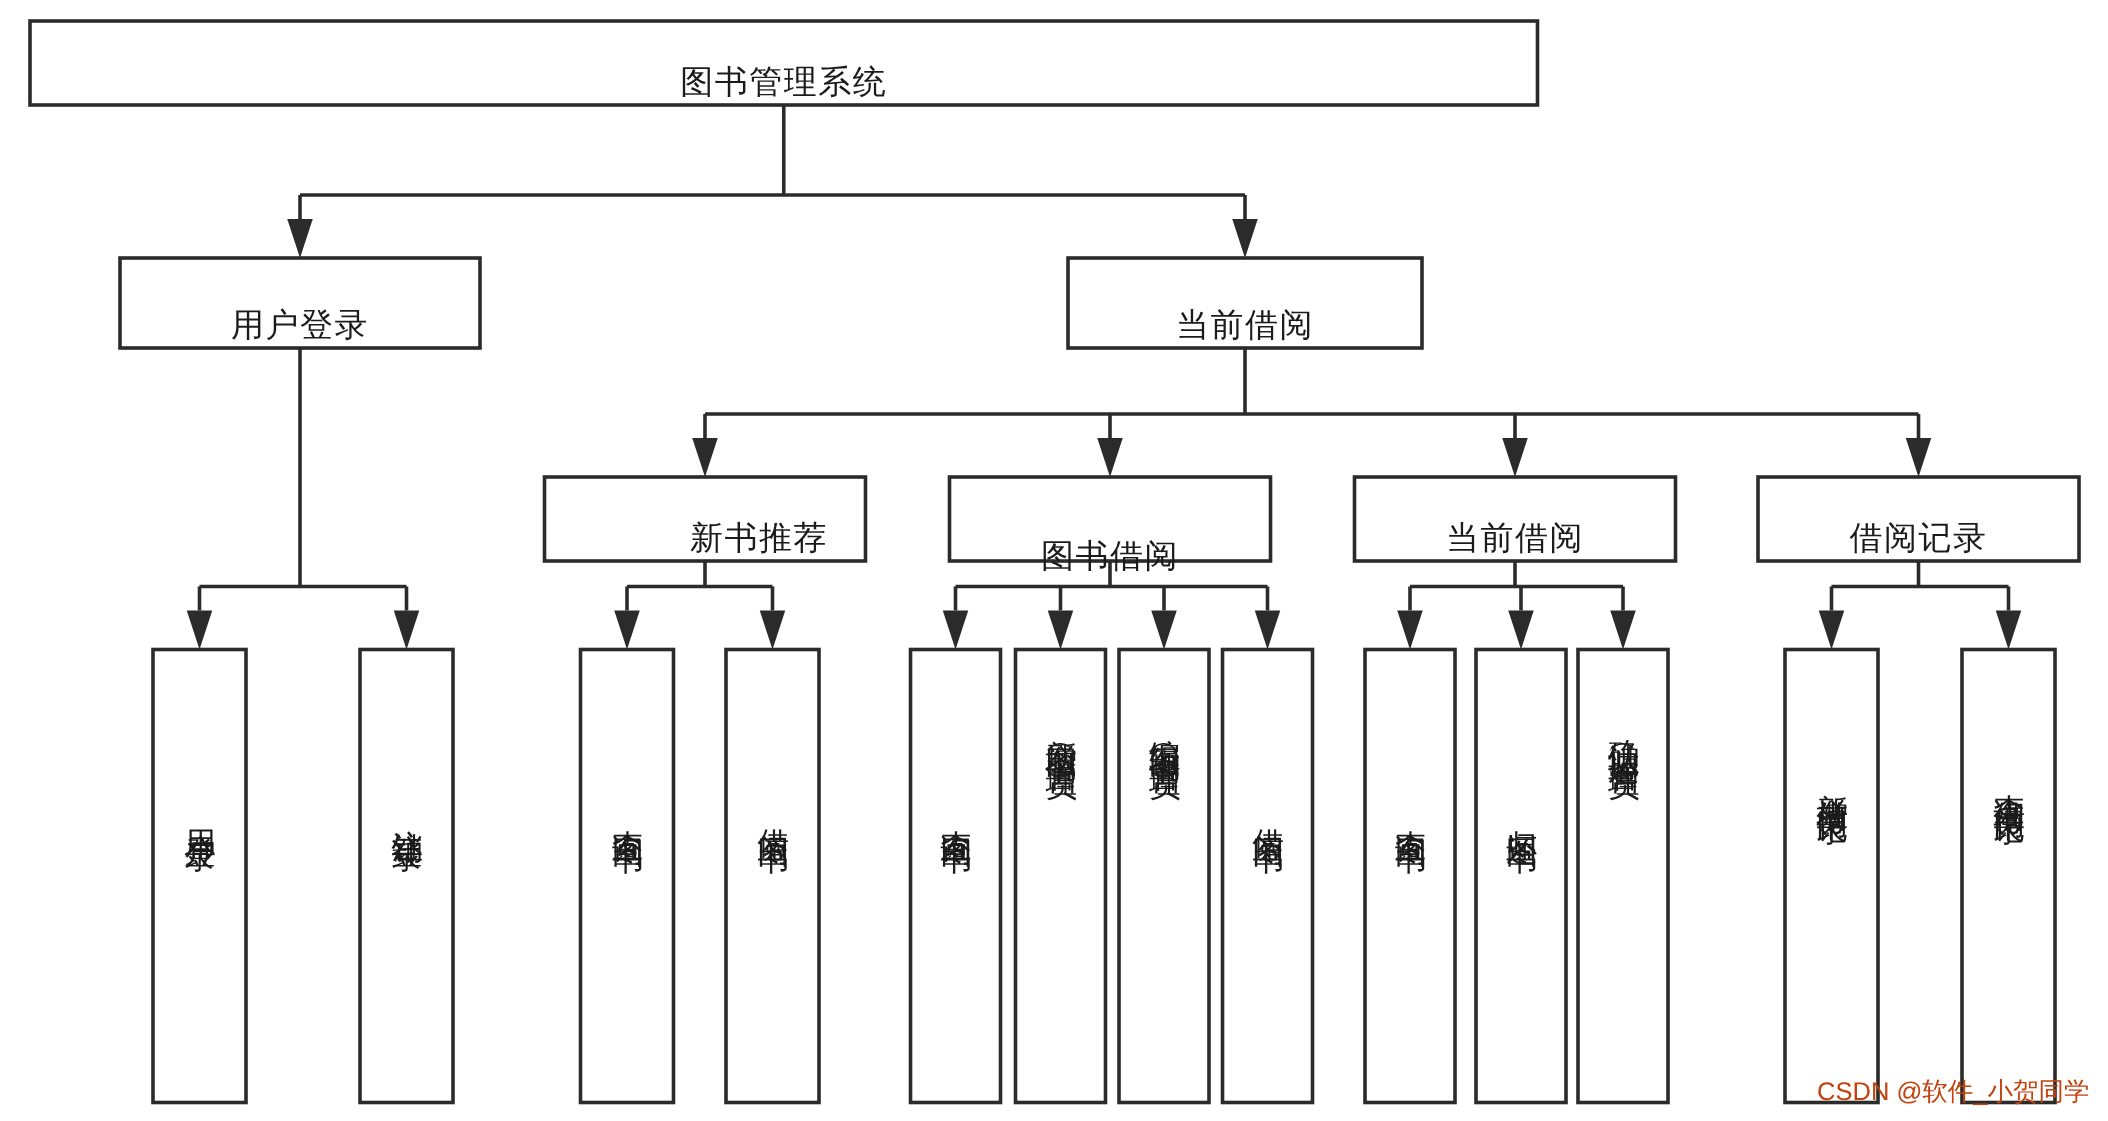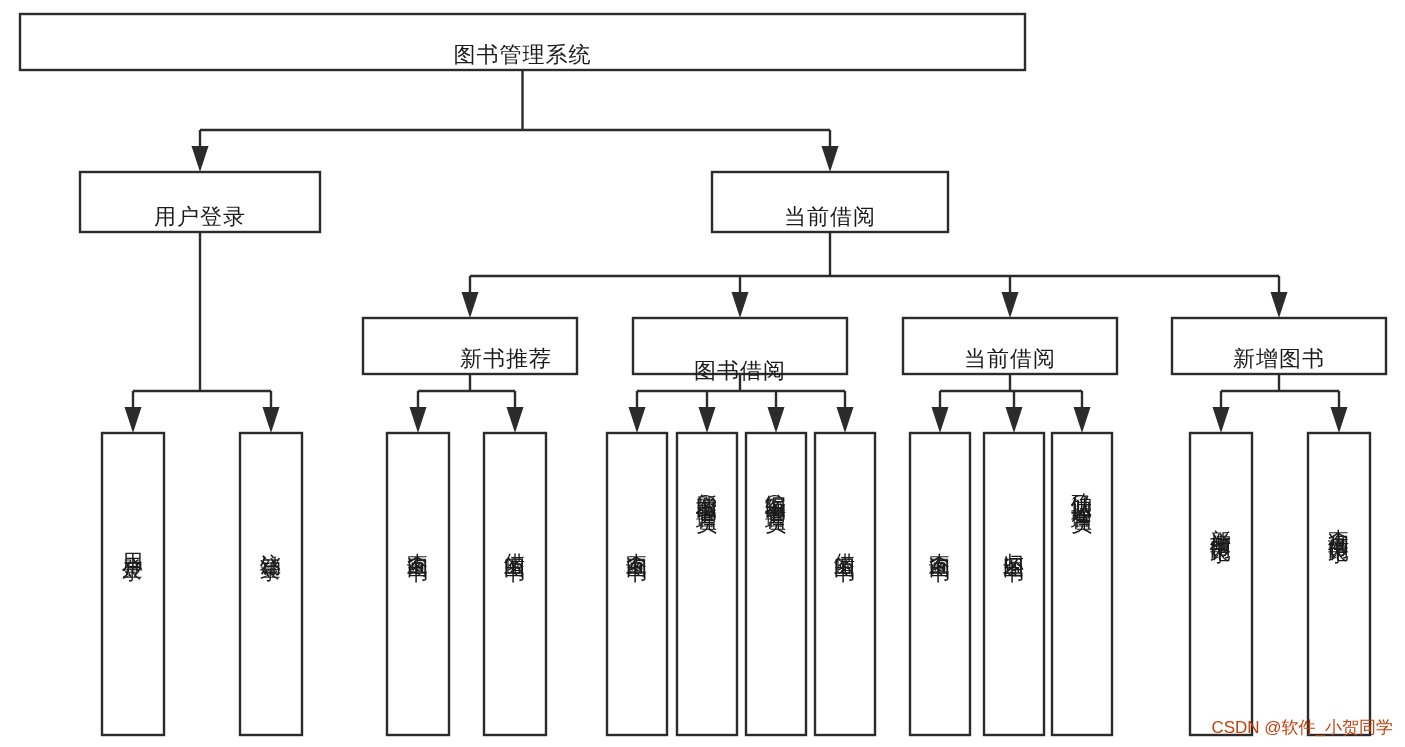--- a/index.html
+++ b/index.html
@@ -180,21 +180,21 @@
       <div class="hlabel-wrap" style="left: 363px; top: 318px; width: 214px; height: 56px; margin-left: 36px;">
         <span class="hlabel-text">新书推荐</span>
       </div>
       <div class="hlabel-wrap" style="left: 633px; top: 318px; width: 214px; height: 68px;">
         <span class="hlabel-text">图书借阅</span>
       </div>
       <div class="hlabel-wrap" style="left: 903px; top: 318px; width: 214px; height: 56px;">
         <span class="hlabel-text">当前借阅</span>
       </div>
       <div class="hlabel-wrap" style="left: 1172px; top: 318px; width: 214px; height: 56px;">
-        <span class="hlabel-text">新增图书</span>
+        <span class="hlabel-text">借阅记录</span>
       </div>
       <div class="vlabel-wrap" style="left: 102px; top: 433px; width: 62px; height: 302px;">
         <span class="vlabel-text" style="margin-top: 103px;">用户登录</span>
       </div>
       <div class="vlabel-wrap" style="left: 240px; top: 433px; width: 62px; height: 302px;">
         <span class="vlabel-text" style="margin-top: 103px;">注销登录</span>
       </div>
       <div class="vlabel-wrap" style="left: 387px; top: 433px; width: 62px; height: 302px;">
         <span class="vlabel-text" style="margin-top: 103px;">查询图书</span>
       </div>

